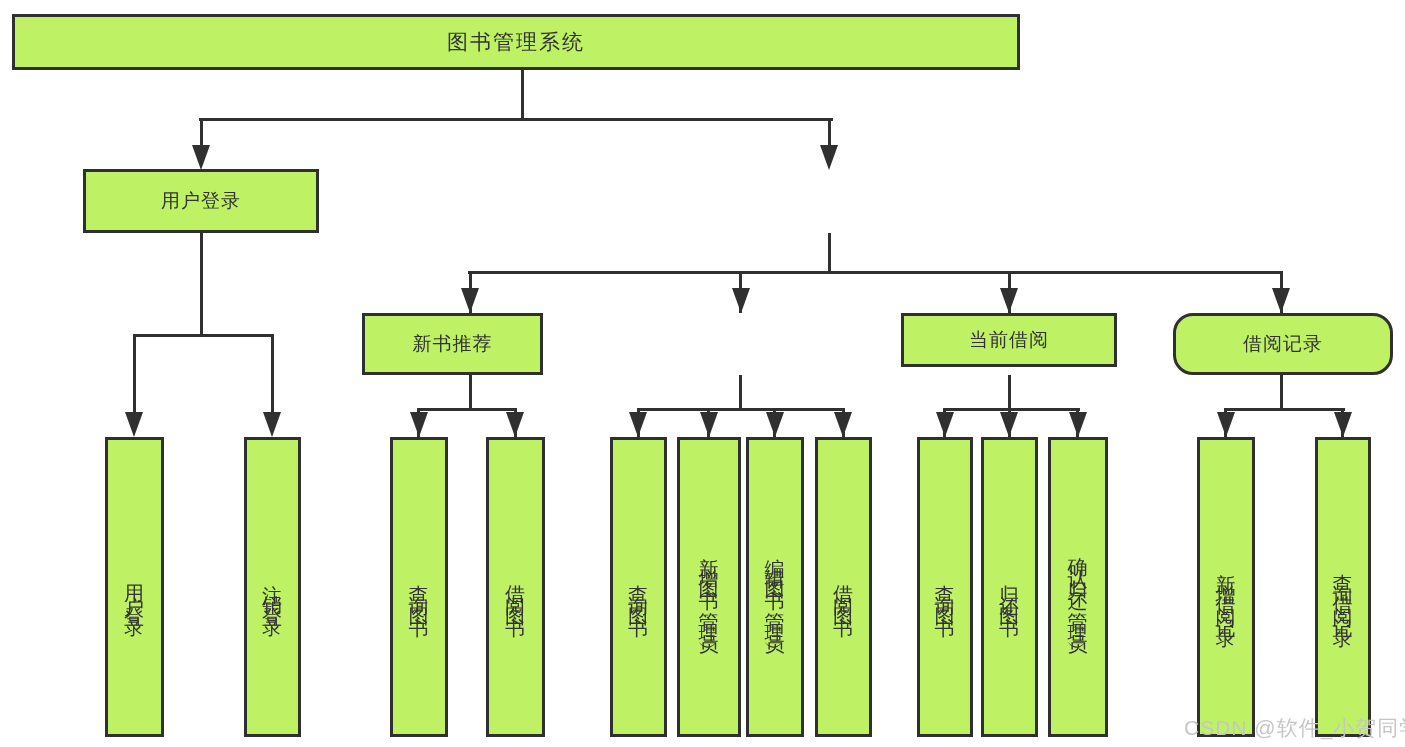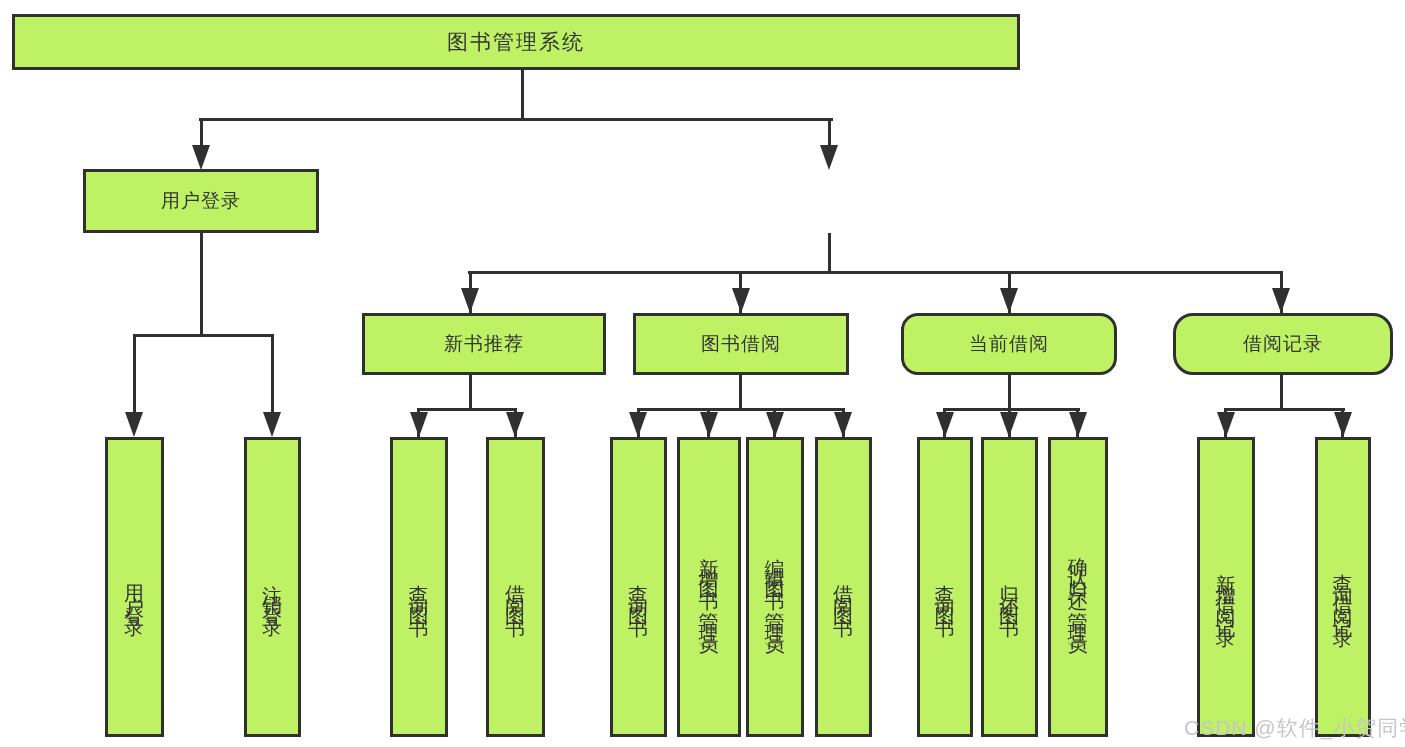--- a/index.html
+++ b/index.html
@@ -56,25 +56,24 @@
 </head>
 <body>
 
 <div class="canvas">
 
   <div class="box rootbox" style="left:12px;top:14px;width:1008px;height:56px;">图书管理系统</div>
 
   <div class="box hbox" style="left:83px;top:169px;width:236px;height:64px;">用户登录</div>
 
 
-  <div class="box hbox" style="left:362px;top:313px;width:244px;height:62px;">新书推荐</div>
+  <div class="box hbox" style="left:362px;top:313px;width:181px;height:62px;">新书推荐</div>
 
-  <div class="box hbox" style="left:633px;top:313px;width:216px;height:62px;">图书借阅</div>
 
-  <div class="box hbox" style="left:901px;top:313px;width:216px;height:62px;border-radius:17px;">当前借阅</div>
+  <div class="box hbox" style="left:901px;top:313px;width:216px;height:54px;">当前借阅</div>
 
   <div class="box hbox" style="left:1173px;top:313px;width:220px;height:62px;border-radius:20px;">借阅记录</div>
 
   <div class="box vbox" style="left:105px;top:437px;width:59px;height:300px;">用户登录</div>
 
   <div class="box vbox" style="left:244px;top:437px;width:57px;height:300px;">注销登录</div>
 
   <div class="box vbox" style="left:390px;top:437px;width:58px;height:300px;">查询图书</div>
 
   <div class="box vbox" style="left:486px;top:437px;width:59px;height:300px;">借阅图书</div>

